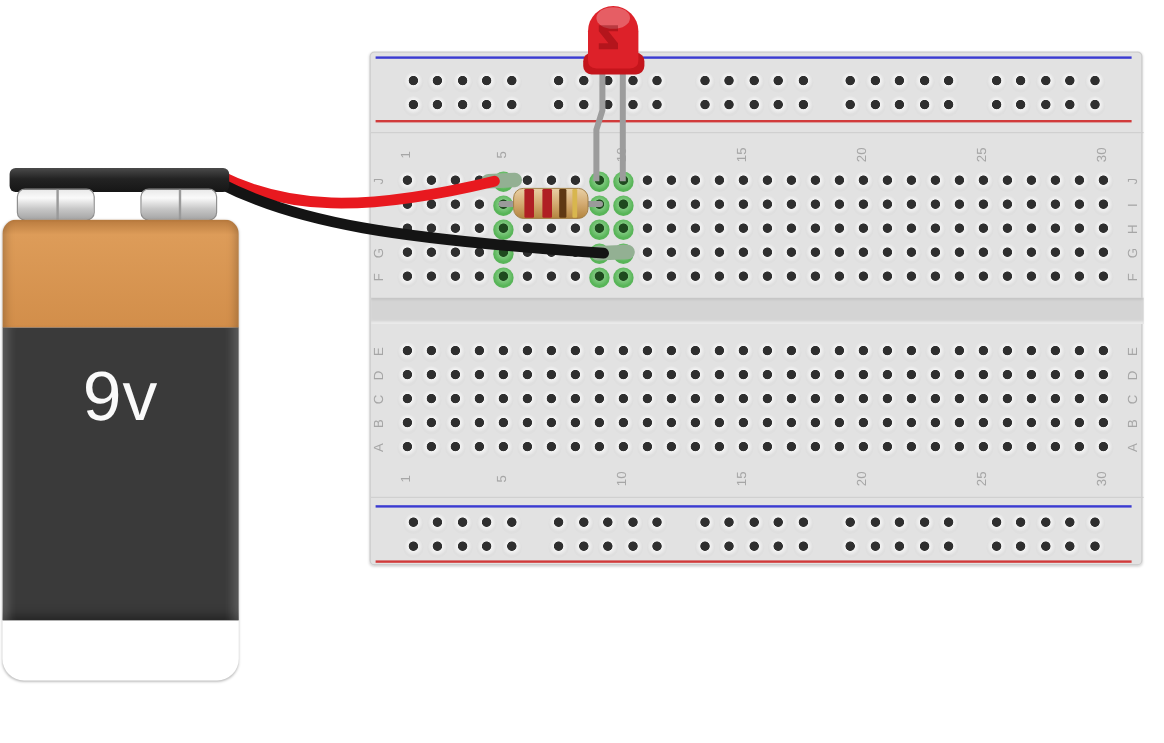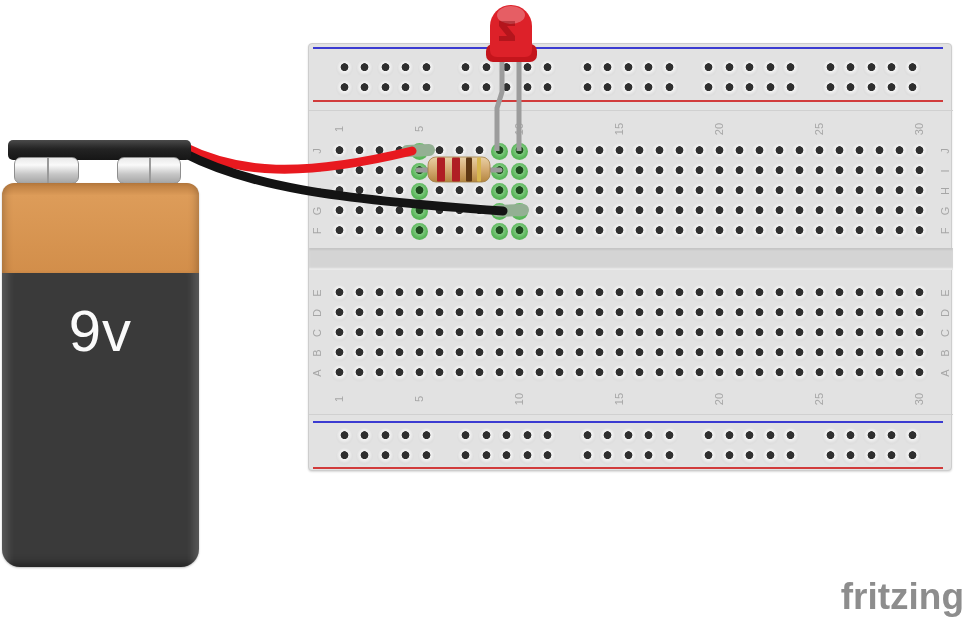--- a/index.html
+++ b/index.html
@@ -31,21 +31,21 @@
              background:linear-gradient(180deg,#e9e9e9 0%,#fafafa 28%,#c6c6c6 65%,#a5a5a5 100%);
              border:1px solid #8f8f8f; box-sizing:border-box; }
   .bat-terminal::after { content:""; position:absolute; left:50%; top:0; width:2px; height:100%;
              background:#9a9a9a; }
   .bat-body { position:absolute; left:2px; top:45px; width:197px; height:384px;
               border-radius:12px 12px 18px 18px; overflow:hidden;
               box-shadow:0 1px 2px rgba(0,0,0,0.25); }
   .bat-orange { height:90px;
               background:linear-gradient(180deg,#b87a3e 0%,#dd9c59 14%,#d28e4a 100%);
               box-shadow:inset 8px 0 8px -6px rgba(0,0,0,0.25), inset -8px 0 8px -6px rgba(0,0,0,0.25); }
-  .bat-dark { height:294px; background:#3a3a3a; position:relative;
+  .bat-dark { height:244px; background:#3a3a3a; position:relative;
               box-shadow:inset 12px 0 8px -7px rgba(255,255,255,0.18),
                          inset -12px 0 8px -7px rgba(255,255,255,0.18),
                          inset 0 -8px 10px -5px rgba(0,0,0,0.45);
               display:flex; justify-content:center; align-items:flex-start; }
   .bat-label { margin-top:24px; font-size:58px; color:#fafafa; letter-spacing:1px; }
 
   
   .resistor-svg { position:absolute; left:405px; top:145px; z-index:4; }
   .led-svg { position:absolute; left:480px; top:0px; z-index:4; }
 
@@ -541,15 +541,14 @@
 
   <svg class="led-svg" width="64" height="160">
     <path d="M22,58 V92 L17,108 V151" fill="none" stroke="#9c9c9c" stroke-width="5" stroke-linejoin="round"></path>
     <path d="M39,58 V151" fill="none" stroke="#9c9c9c" stroke-width="5"></path>
     <rect x="6" y="44" width="51" height="18" rx="7" fill="#c4151c"></rect>
     <path d="M10,26 A21,21 0 0 1 52,26 L52,50 Q52,57 45,57 L17,57 Q10,57 10,50 Z" fill="#dd2129"></path>
     <ellipse cx="31" cy="15" rx="14" ry="9" fill="rgba(255,255,255,0.28)"></ellipse>
     <polygon points="19,21 35,21 35,26 27,26 35,36 35,41 19,41 19,36 27,36 19,26" fill="rgba(120,5,10,0.40)"></polygon>
   </svg>
 
-  <div class="logo">fritzing</div>
 
 </div>
 
 </body></html>

